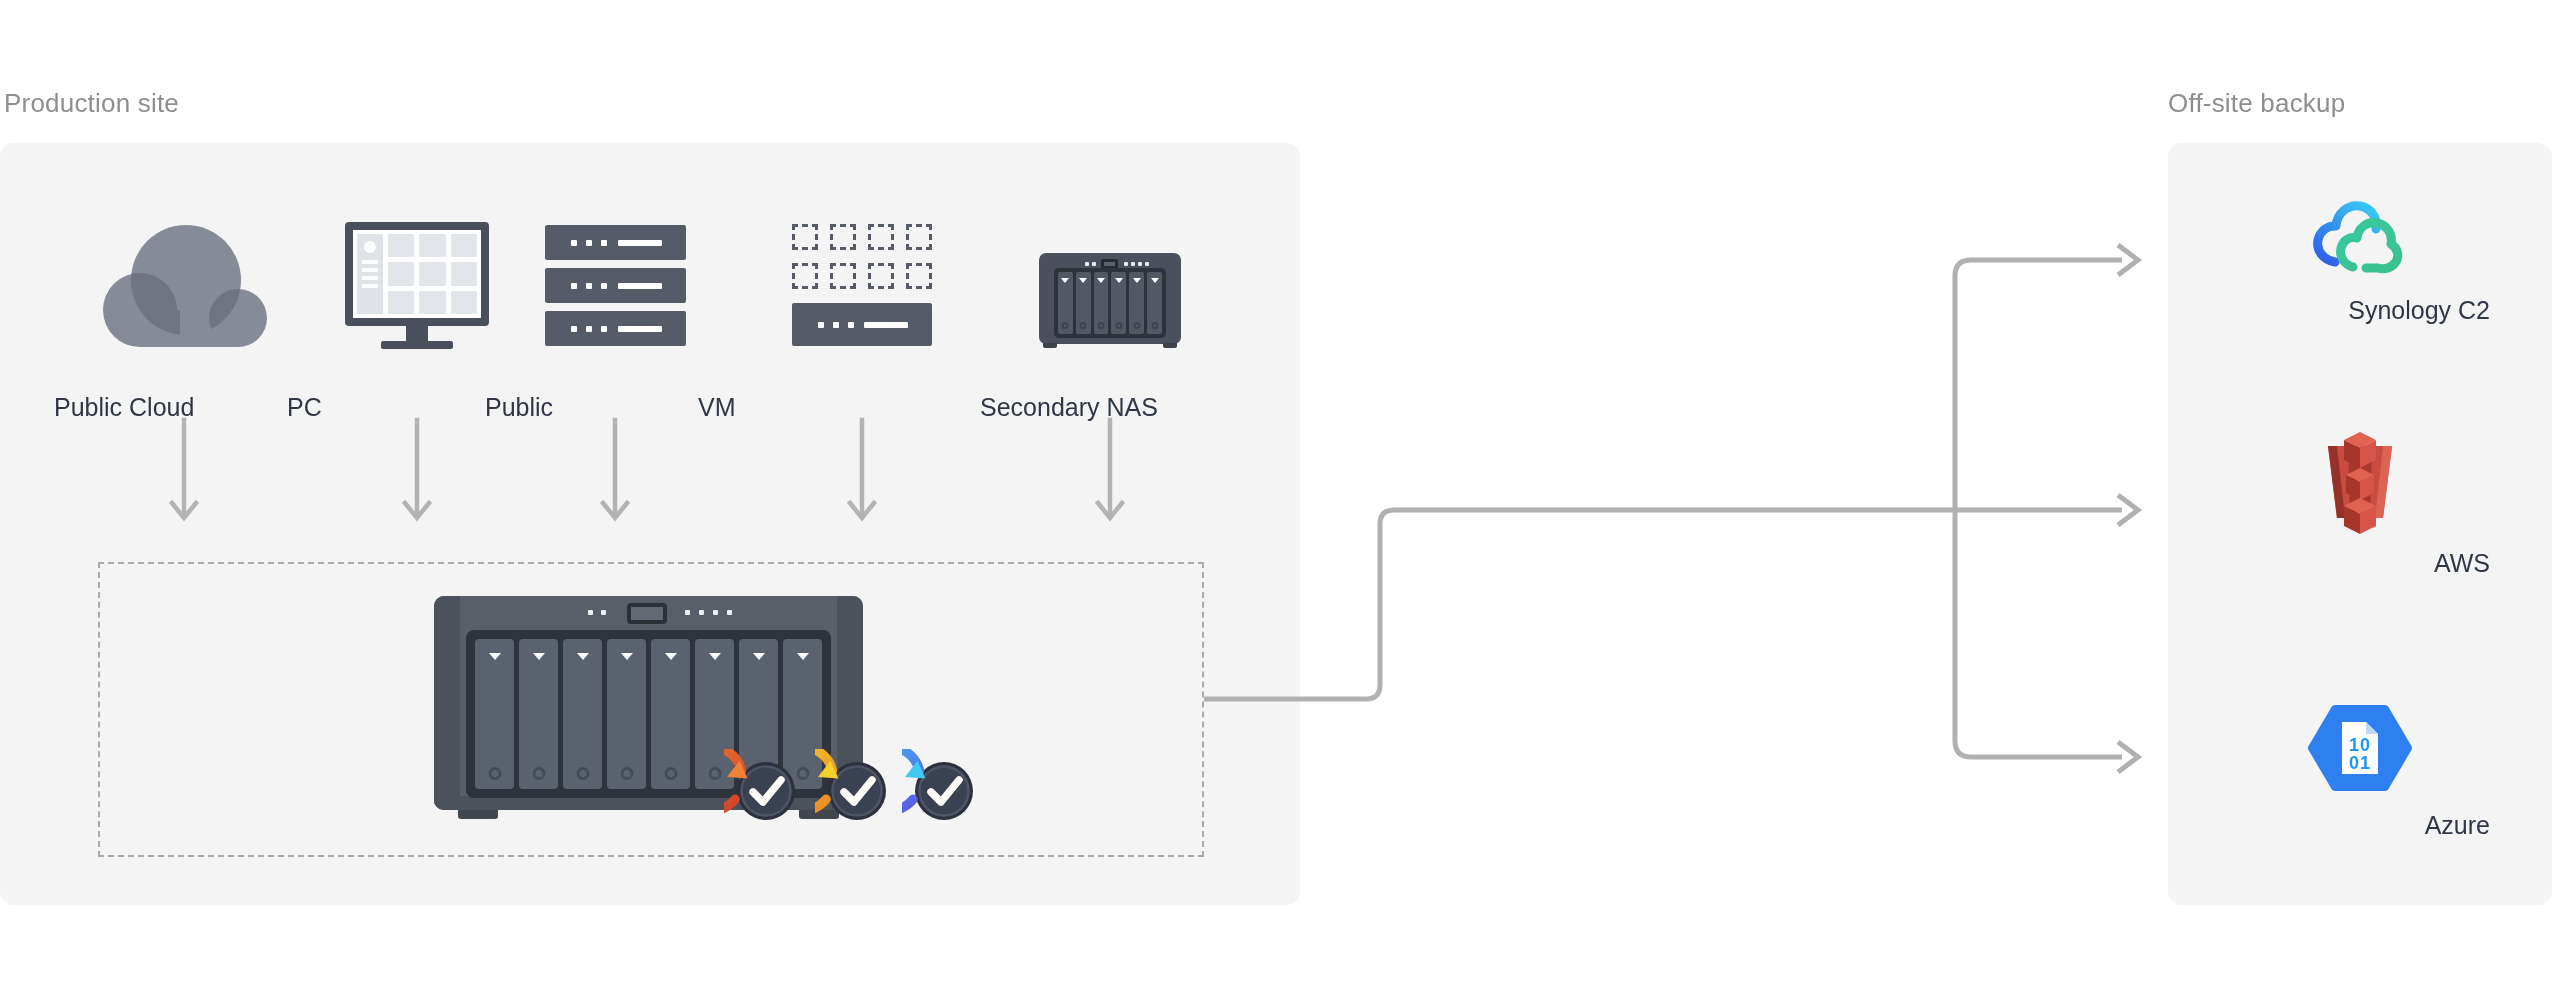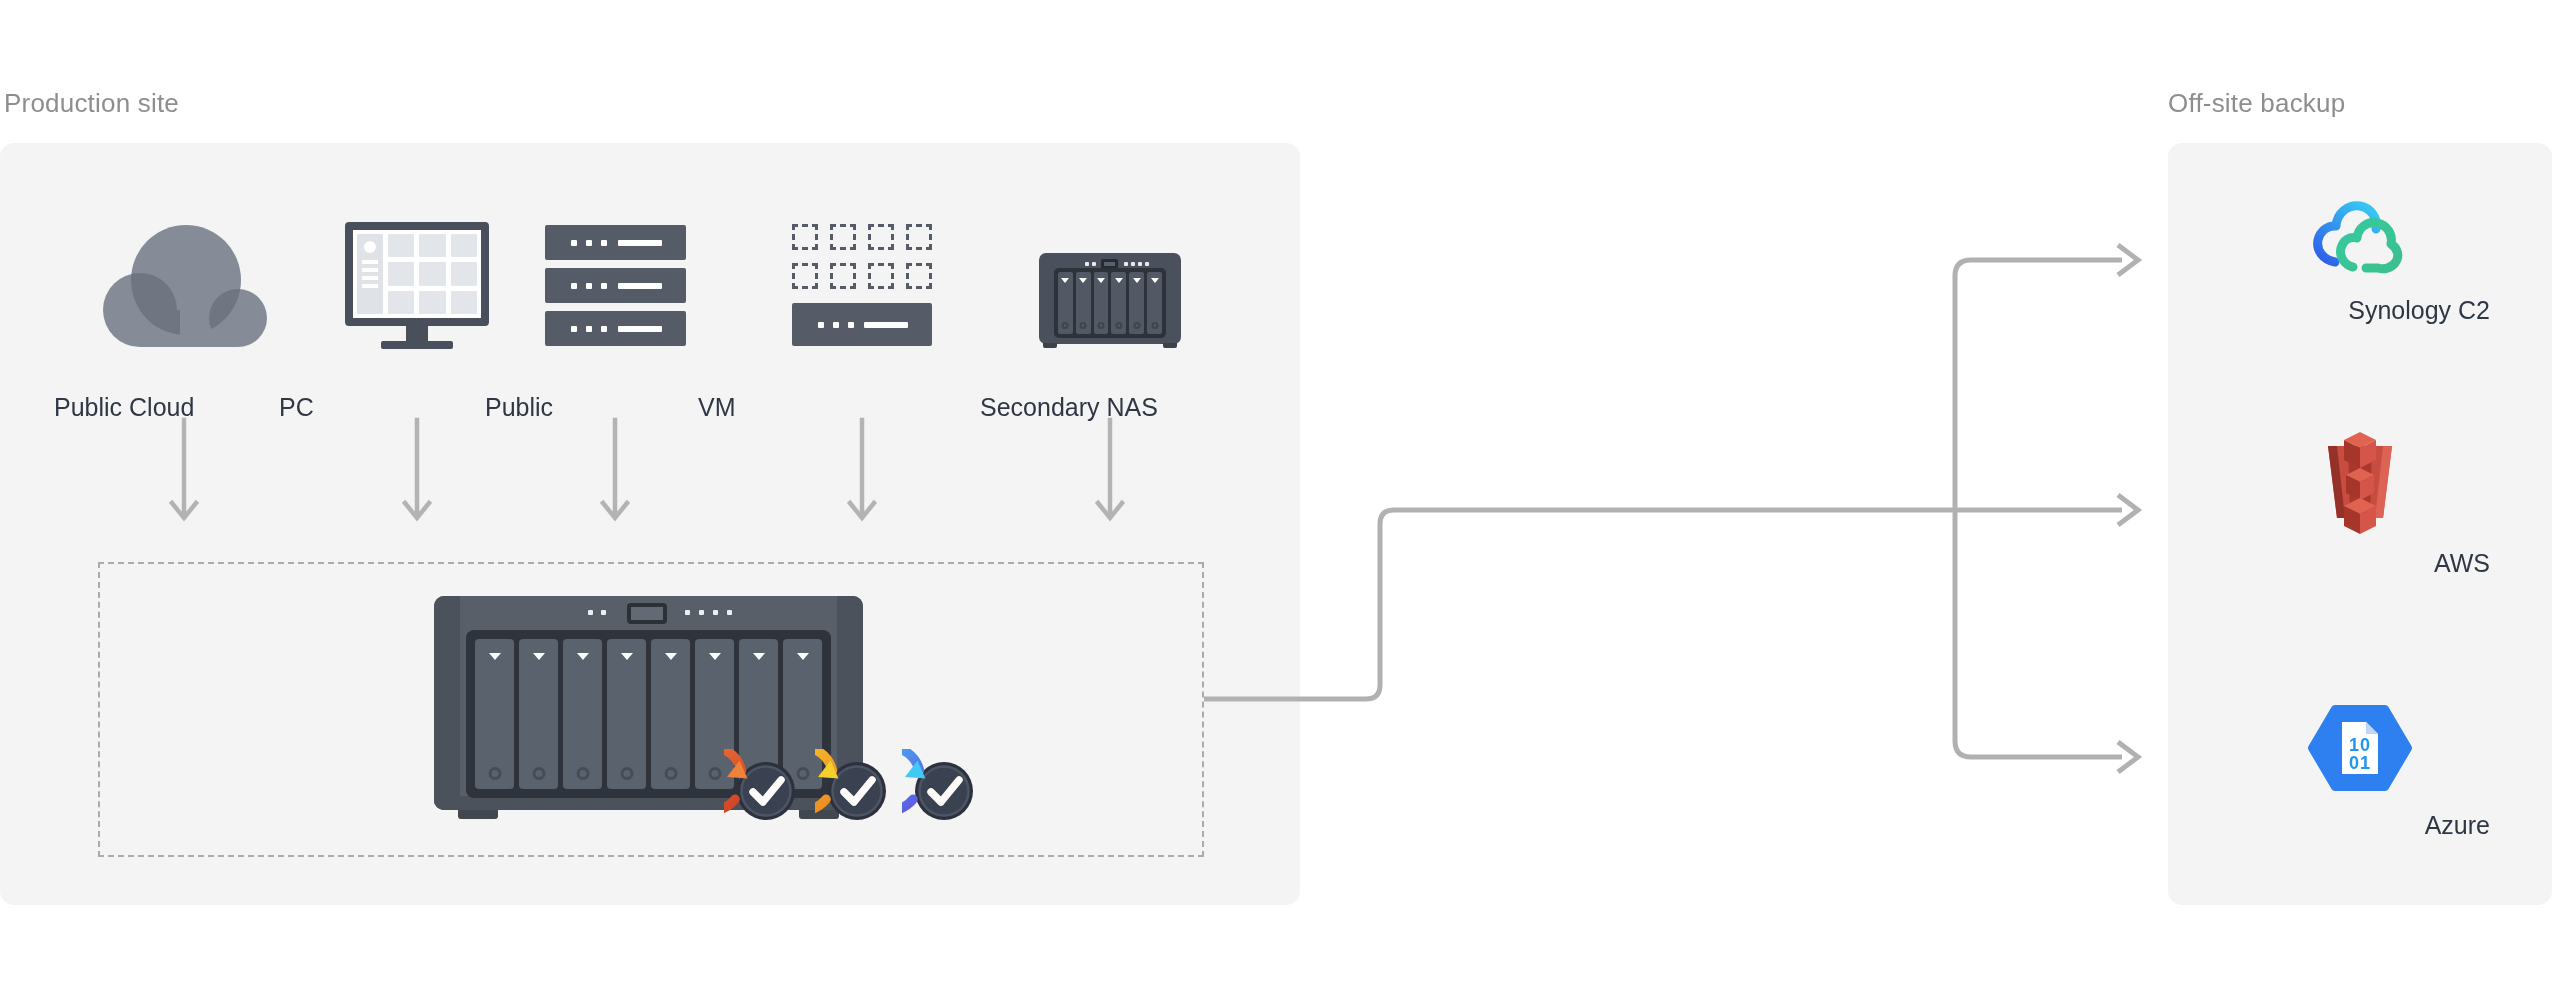--- a/index.html
+++ b/index.html
@@ -128,21 +128,21 @@
         <div></div>
         <div></div>
         <div></div>
         <div></div>
         <div></div>
         <div></div>
     </div>
   </div>
   <div class="pc-neck"></div>
   <div class="pc-base"></div>
-  <div class="dev-label" style="left:279px;">PC</div>
+  <div class="dev-label" style="left:287px;">PC</div>
 
   <div class="rack" style="left:545px;top:225px;">
     <span class="dots">
         <i></i>
         <i></i>
         <i></i>
       </span>
       <span class="dash"></span>
     </div>
   <div class="rack" style="left:545px;top:268px;">

